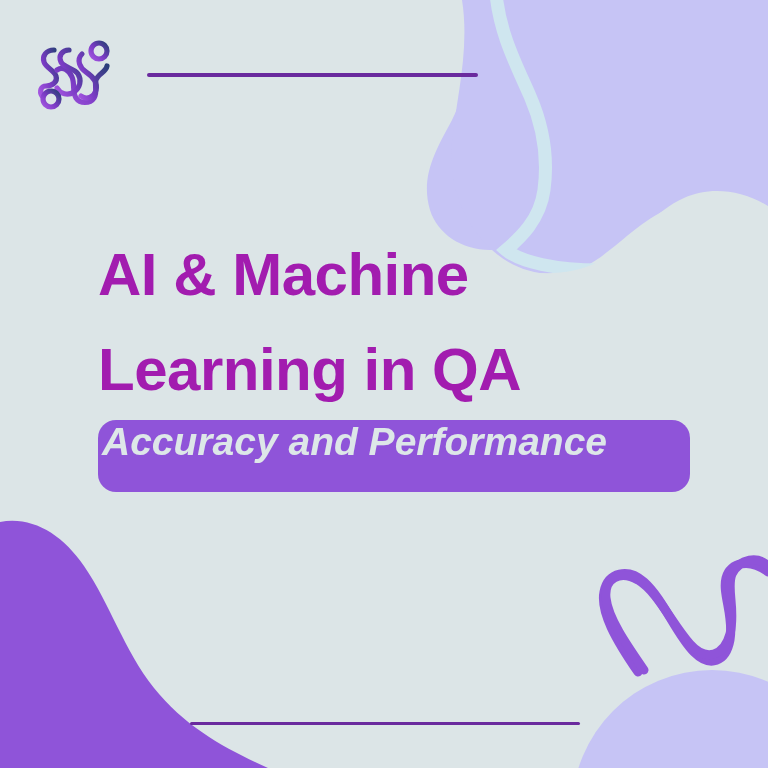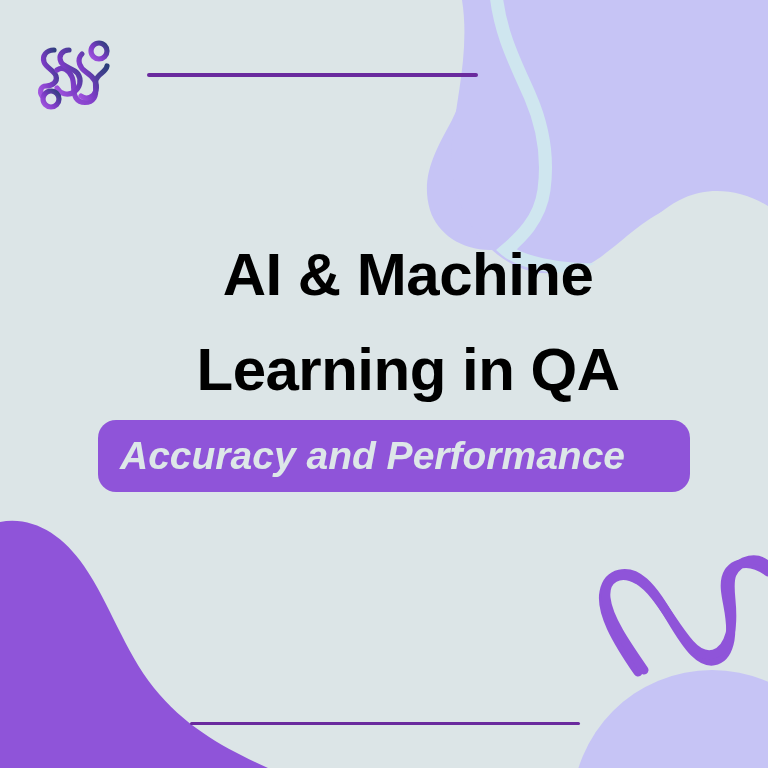--- a/index.html
+++ b/index.html
@@ -60,38 +60,36 @@
     left: 98px;
     top: 228px;
     width: 620px;
   }
   #headline {
     margin: 0;
     font-size: 60px;
     line-height: 1.58;
     font-weight: 700;
     letter-spacing: -0.5px;
-    color: #000000;
+    color: #a21caf;
     white-space: pre-line;
-    text-align: center;
   }
 
   
   #subtitle-pill {
     position: absolute;
     left: 98px;
     top: 420px;
     width: 592px;
     height: 72px;
     background: #8f54d9;
     border-radius: 18px;
     display: flex;
-    align-items: center;
     box-sizing: border-box;
-    padding-left: 22px;
+    padding-left: 4px;
   }
   #subtitle-text {
     font-size: 39px;
     font-weight: 700;
     font-style: italic;
     color: #dde7e8;
     letter-spacing: 0px;
     white-space: nowrap;
   }
 </style>

